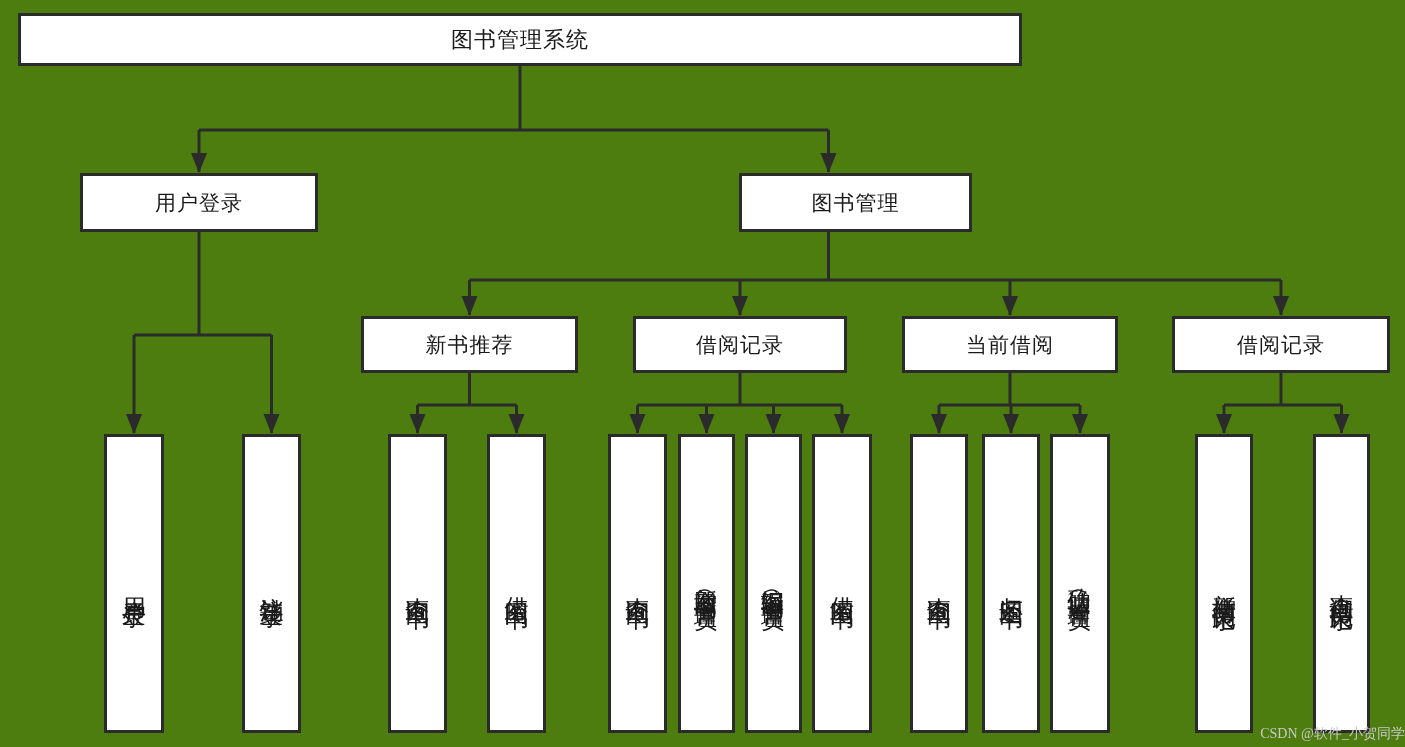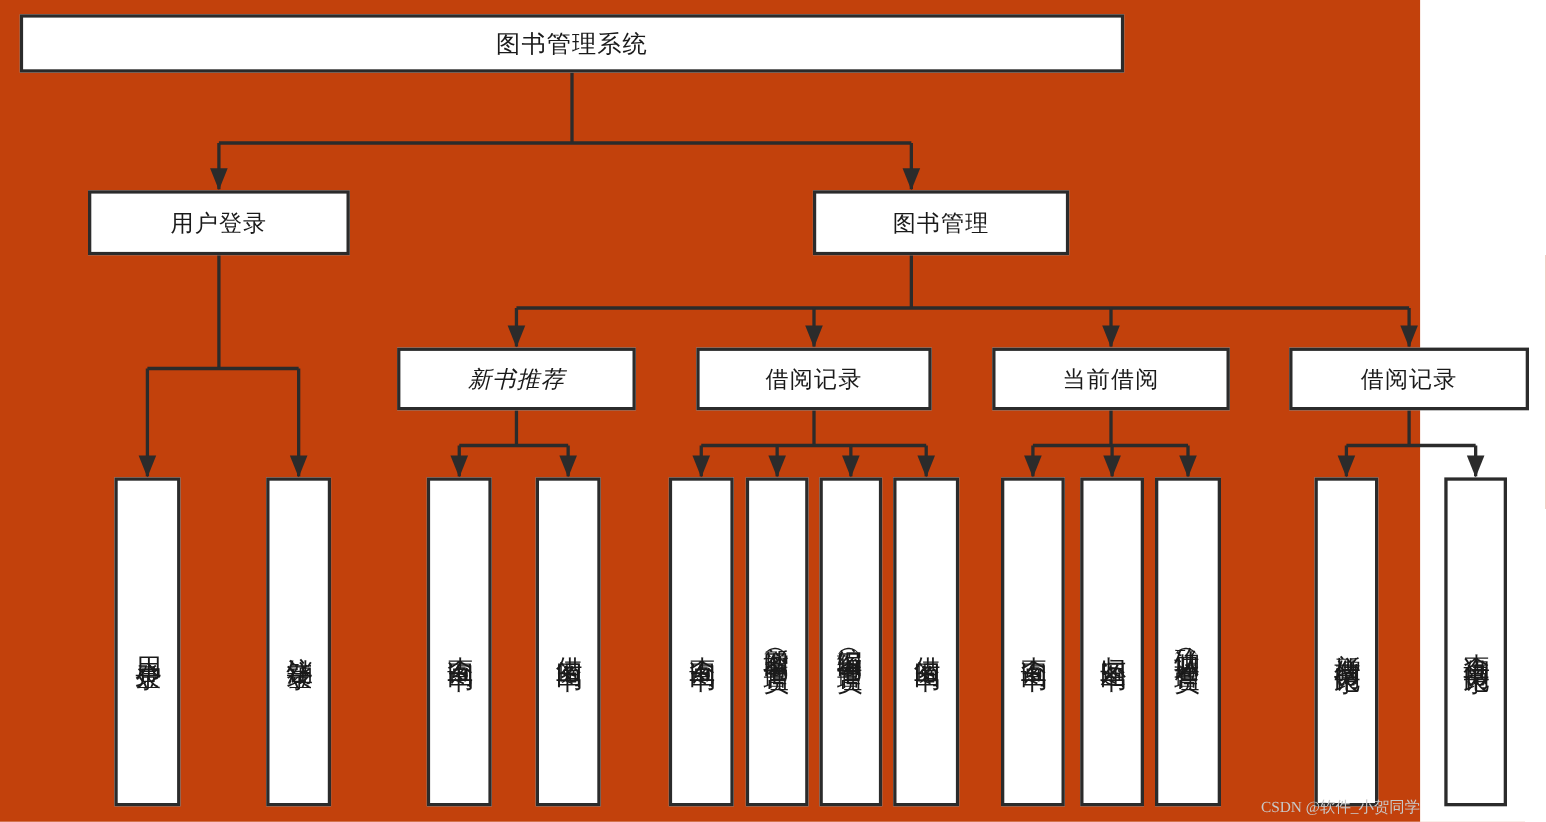--- a/index.html
+++ b/index.html
@@ -2,21 +2,21 @@
 <html><head>
 <meta charset="utf-8">
 <title>图书管理系统 结构图</title>
 <style>
   html,body{margin:0;padding:0;background:#ffffff;}
   body{
     width:1405px;height:747px;overflow:hidden;
     font-family:"Liberation Sans","DejaVu Sans",sans-serif;
     color:#1a1a1a;
   }
-  #diagram-root{position:relative;width:1291px;height:747px;background:#c2410c;}
+  #diagram-root{position:relative;width:1405px;height:747px;background:#4d7c0f;}
   svg#tree-svg{position:absolute;left:0;top:0;width:1405px;height:747px;}
   .vtext{
     writing-mode:vertical-rl;
     text-orientation:upright;
     letter-spacing:3px;
     white-space:nowrap;
     font-size:24px;
     color:#1a1a1a;
     font-family:"Liberation Sans","DejaVu Sans",sans-serif;
   }
@@ -112,21 +112,21 @@
         <div class="leaf-inner">
           <span style="font-size: 21px; letter-spacing: 1px;">用户登录</span>
         </div>
       </div>
       <div class="leaf-node" style="left: 712px; top: 173px; width: 233px; height: 59px; margin-left: 27px;">
         <div class="leaf-rect"></div>
         <div class="leaf-inner">
           <span style="font-size: 21px; letter-spacing: 1px;">图书管理</span>
         </div>
       </div>
-      <div class="leaf-node" style="left: 361px; top: 316px; width: 217px; height: 57px; font-style: italic;">
+      <div class="leaf-node" style="left: 361px; top: 316px; width: 217px; height: 57px;">
         <div class="leaf-rect"></div>
         <div class="leaf-inner">
           <span style="font-size: 21px; letter-spacing: 1px;">新书推荐</span>
         </div>
       </div>
       <div class="leaf-node" style="left: 633px; top: 316px; width: 214px; height: 57px;">
         <div class="leaf-rect"></div>
         <div class="leaf-inner">
           <span style="font-size: 21px; letter-spacing: 1px;">借阅记录</span>
         </div>

